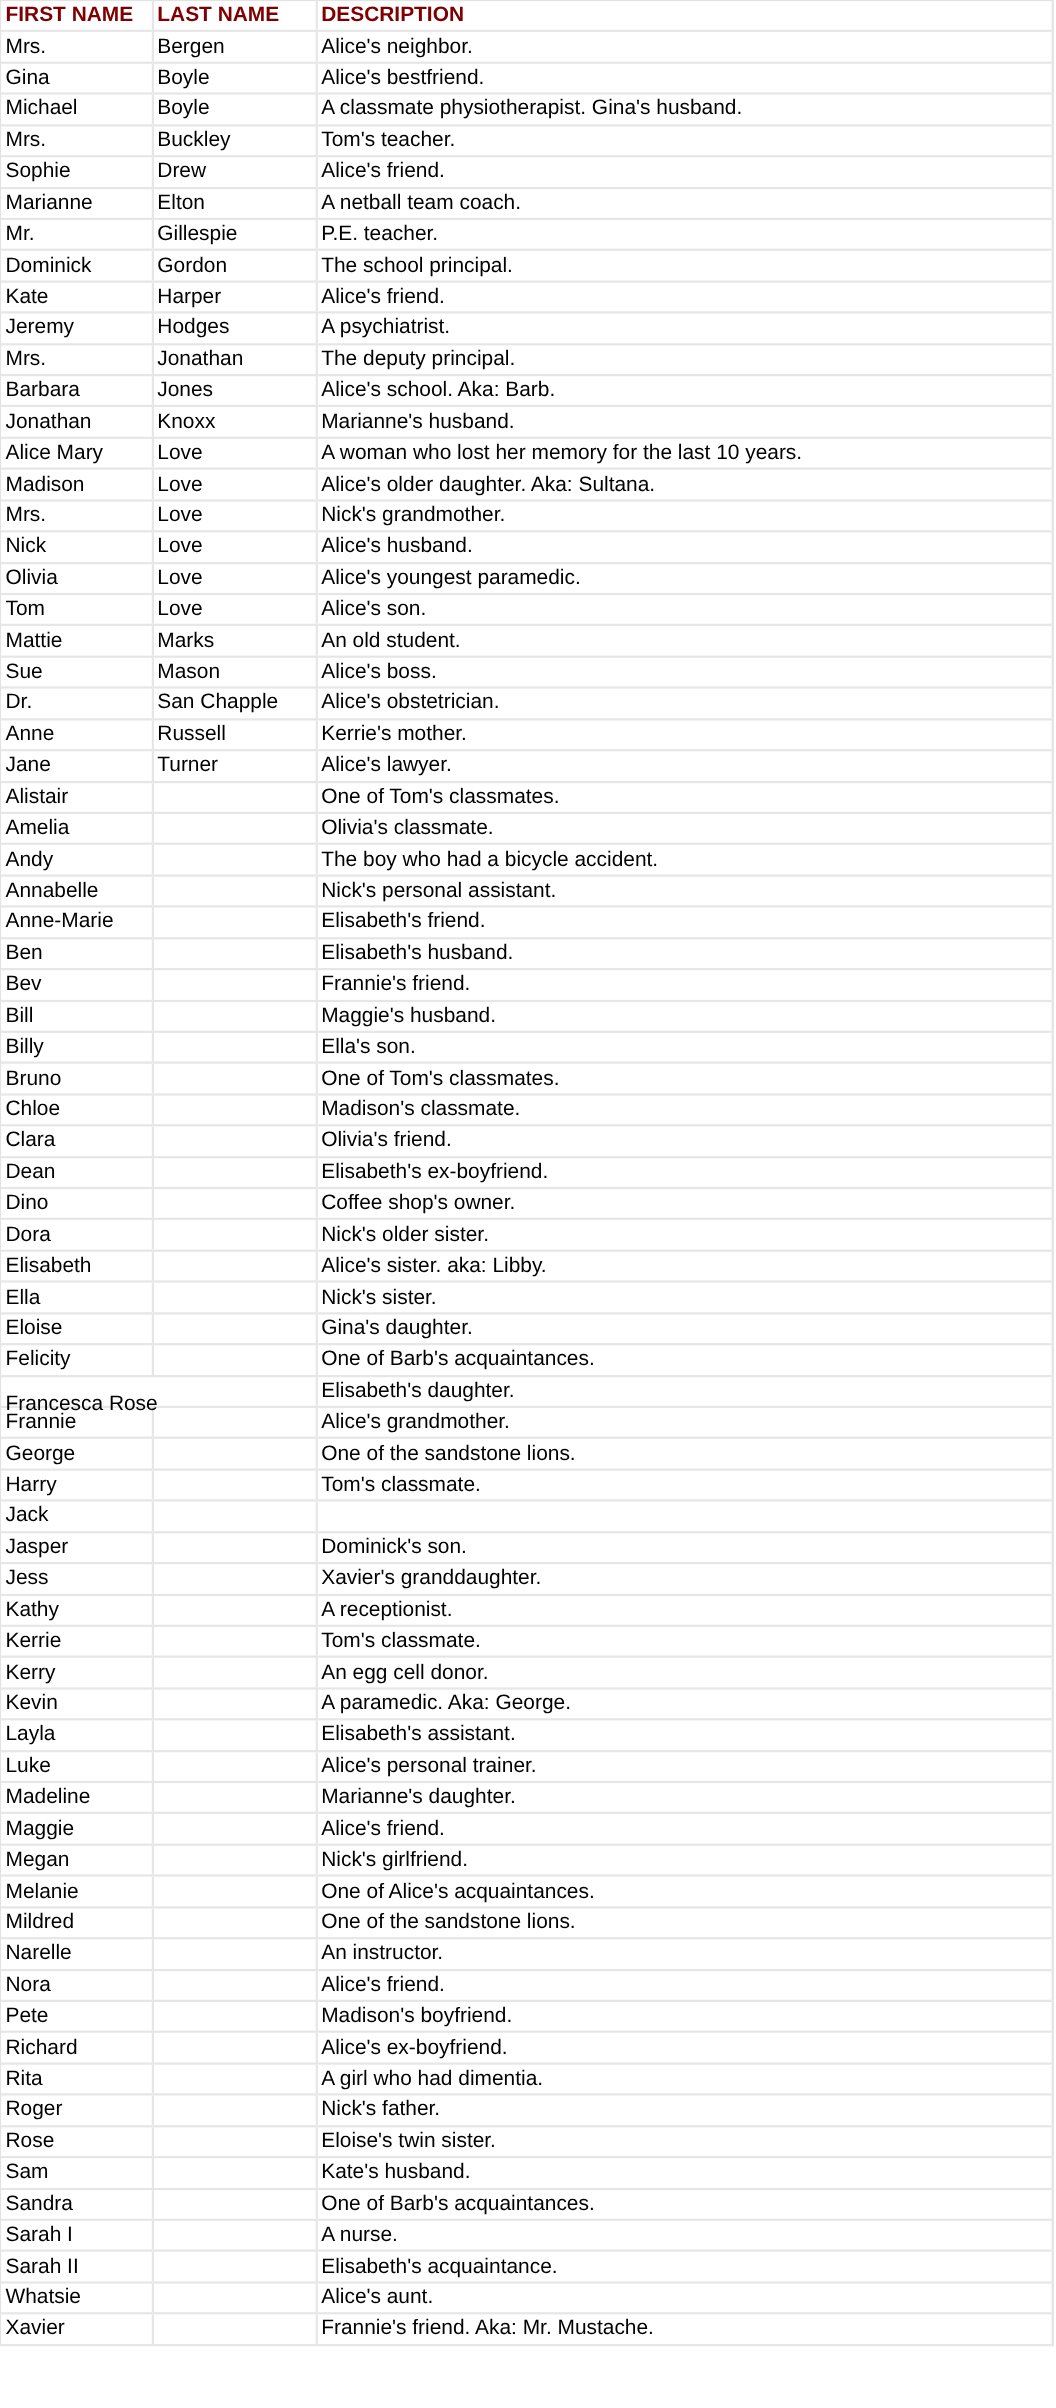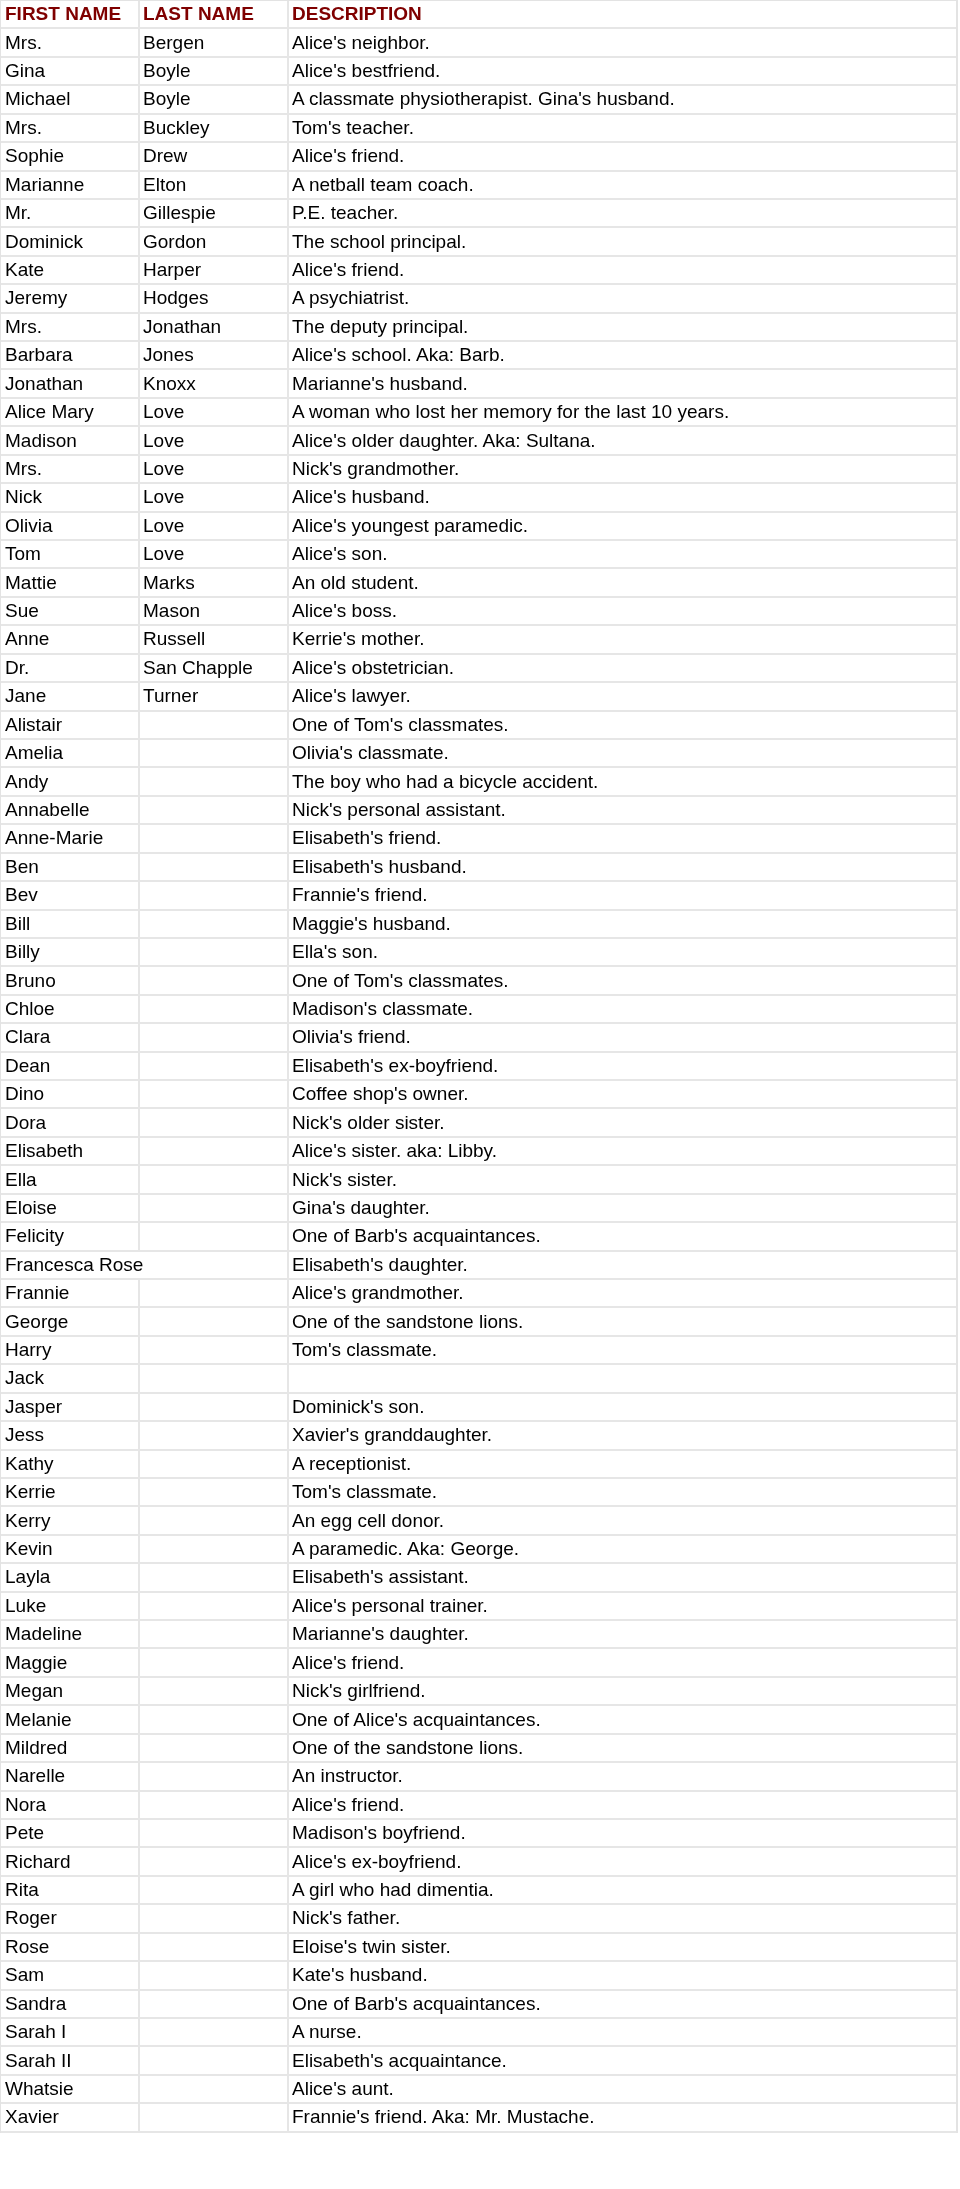--- a/index.html
+++ b/index.html
@@ -42,21 +42,21 @@
     .c1 { width: 139px; border-right: 2px solid #e6e6e6; }
     .c2 { width: 149px; border-right: 2px solid #e6e6e6; padding-left: 3px; }
     .c3 { flex: 1; padding-left: 3px; }
     .row.header .cell {
       color: #7f0000;
       font-weight: bold;
       font-size: 19px;
       text-align: right;
     }
     
-    .c1.spill { border-right-color: transparent; z-index: 2; }
+    .c1.spill { border-right-color: transparent; z-index: 2; margin-top: 12px; }
     .c2.covered { background: transparent; }
   </style>
 </head>
 <body>
 
 <div class="sheet">
   <div class="row header">
     <div class="cell c1">FIRST NAME</div>
     <div class="cell c2">LAST NAME</div>
     <div class="cell c3">DESCRIPTION</div>
@@ -161,28 +161,28 @@
         <div class="cell c1">Mattie</div>
         <div class="cell c2">Marks</div>
         <div class="cell c3">An old student.</div>
       </div>
       <div class="row">
         <div class="cell c1">Sue</div>
         <div class="cell c2">Mason</div>
         <div class="cell c3">Alice's boss.</div>
       </div>
       <div class="row">
+        <div class="cell c1">Dr.</div>
+        <div class="cell c2">San Chapple</div>
+        <div class="cell c3">Alice's obstetrician.</div>
+      </div>
+      <div class="row">
         <div class="cell c1">Anne</div>
         <div class="cell c2">Russell</div>
         <div class="cell c3">Kerrie's mother.</div>
-      </div>
-      <div class="row">
-        <div class="cell c1">Dr.</div>
-        <div class="cell c2">San Chapple</div>
-        <div class="cell c3">Alice's obstetrician.</div>
       </div>
       <div class="row">
         <div class="cell c1">Jane</div>
         <div class="cell c2">Turner</div>
         <div class="cell c3">Alice's lawyer.</div>
       </div>
       <div class="row">
         <div class="cell c1">Alistair</div>
         <div class="cell c2"></div>
         <div class="cell c3">One of Tom's classmates.</div>

